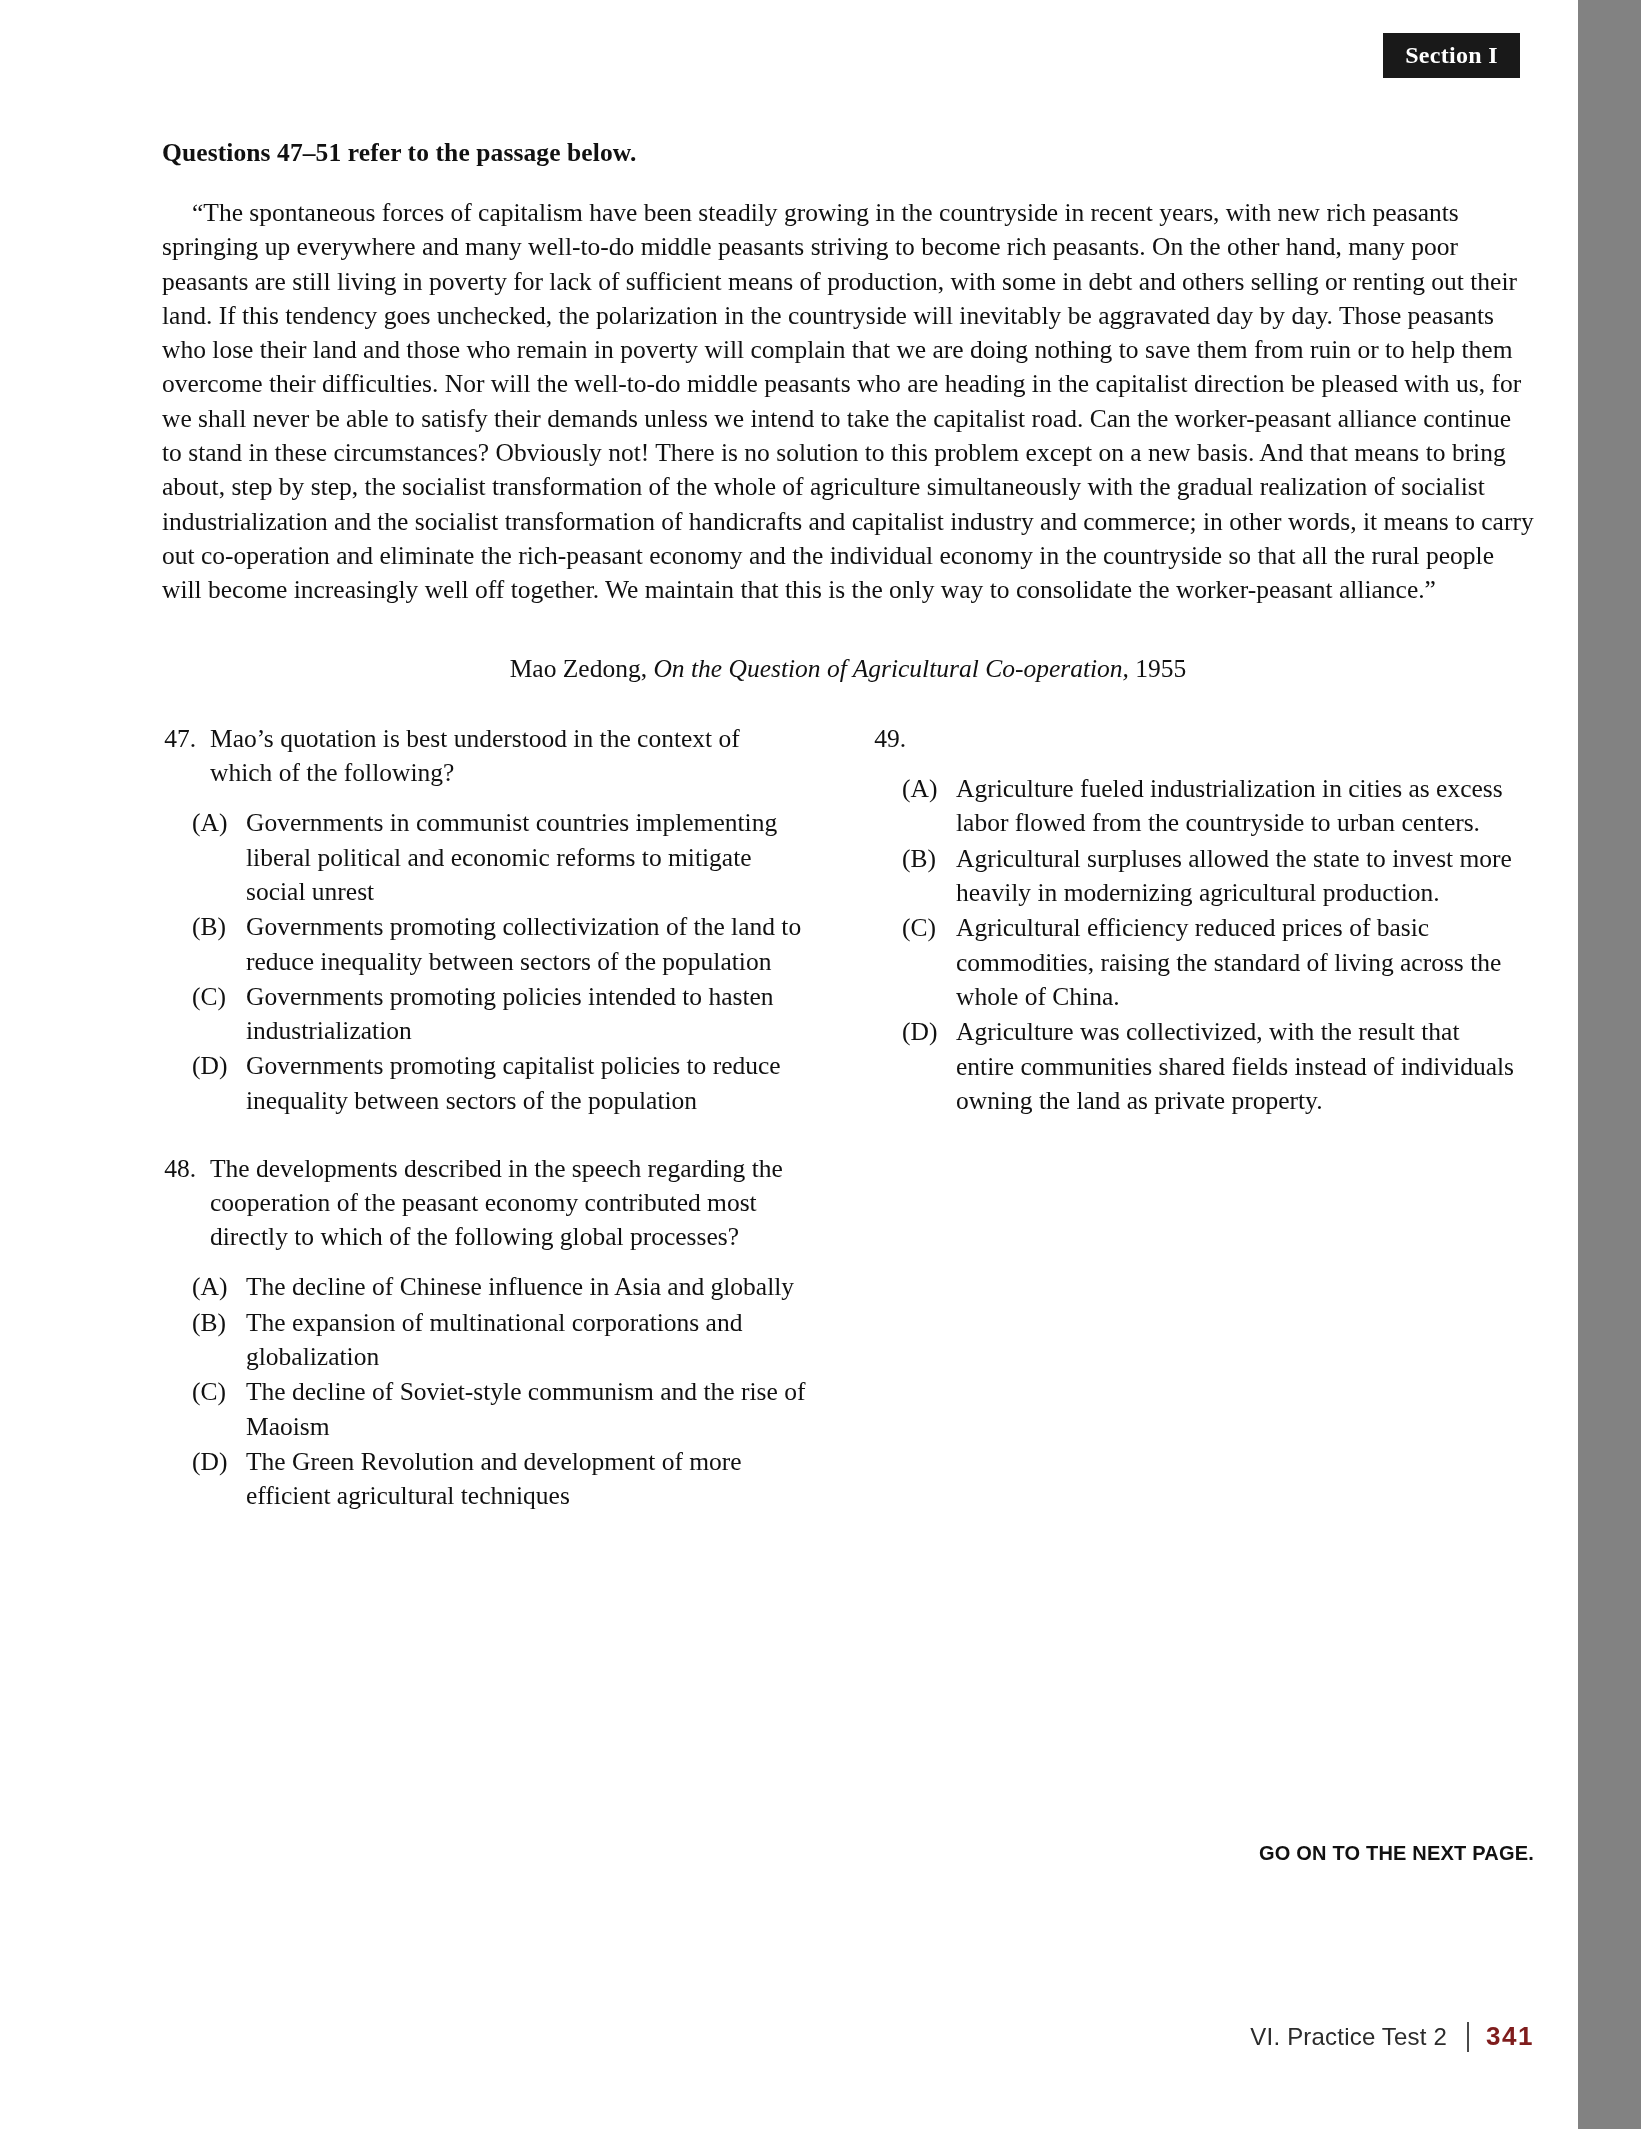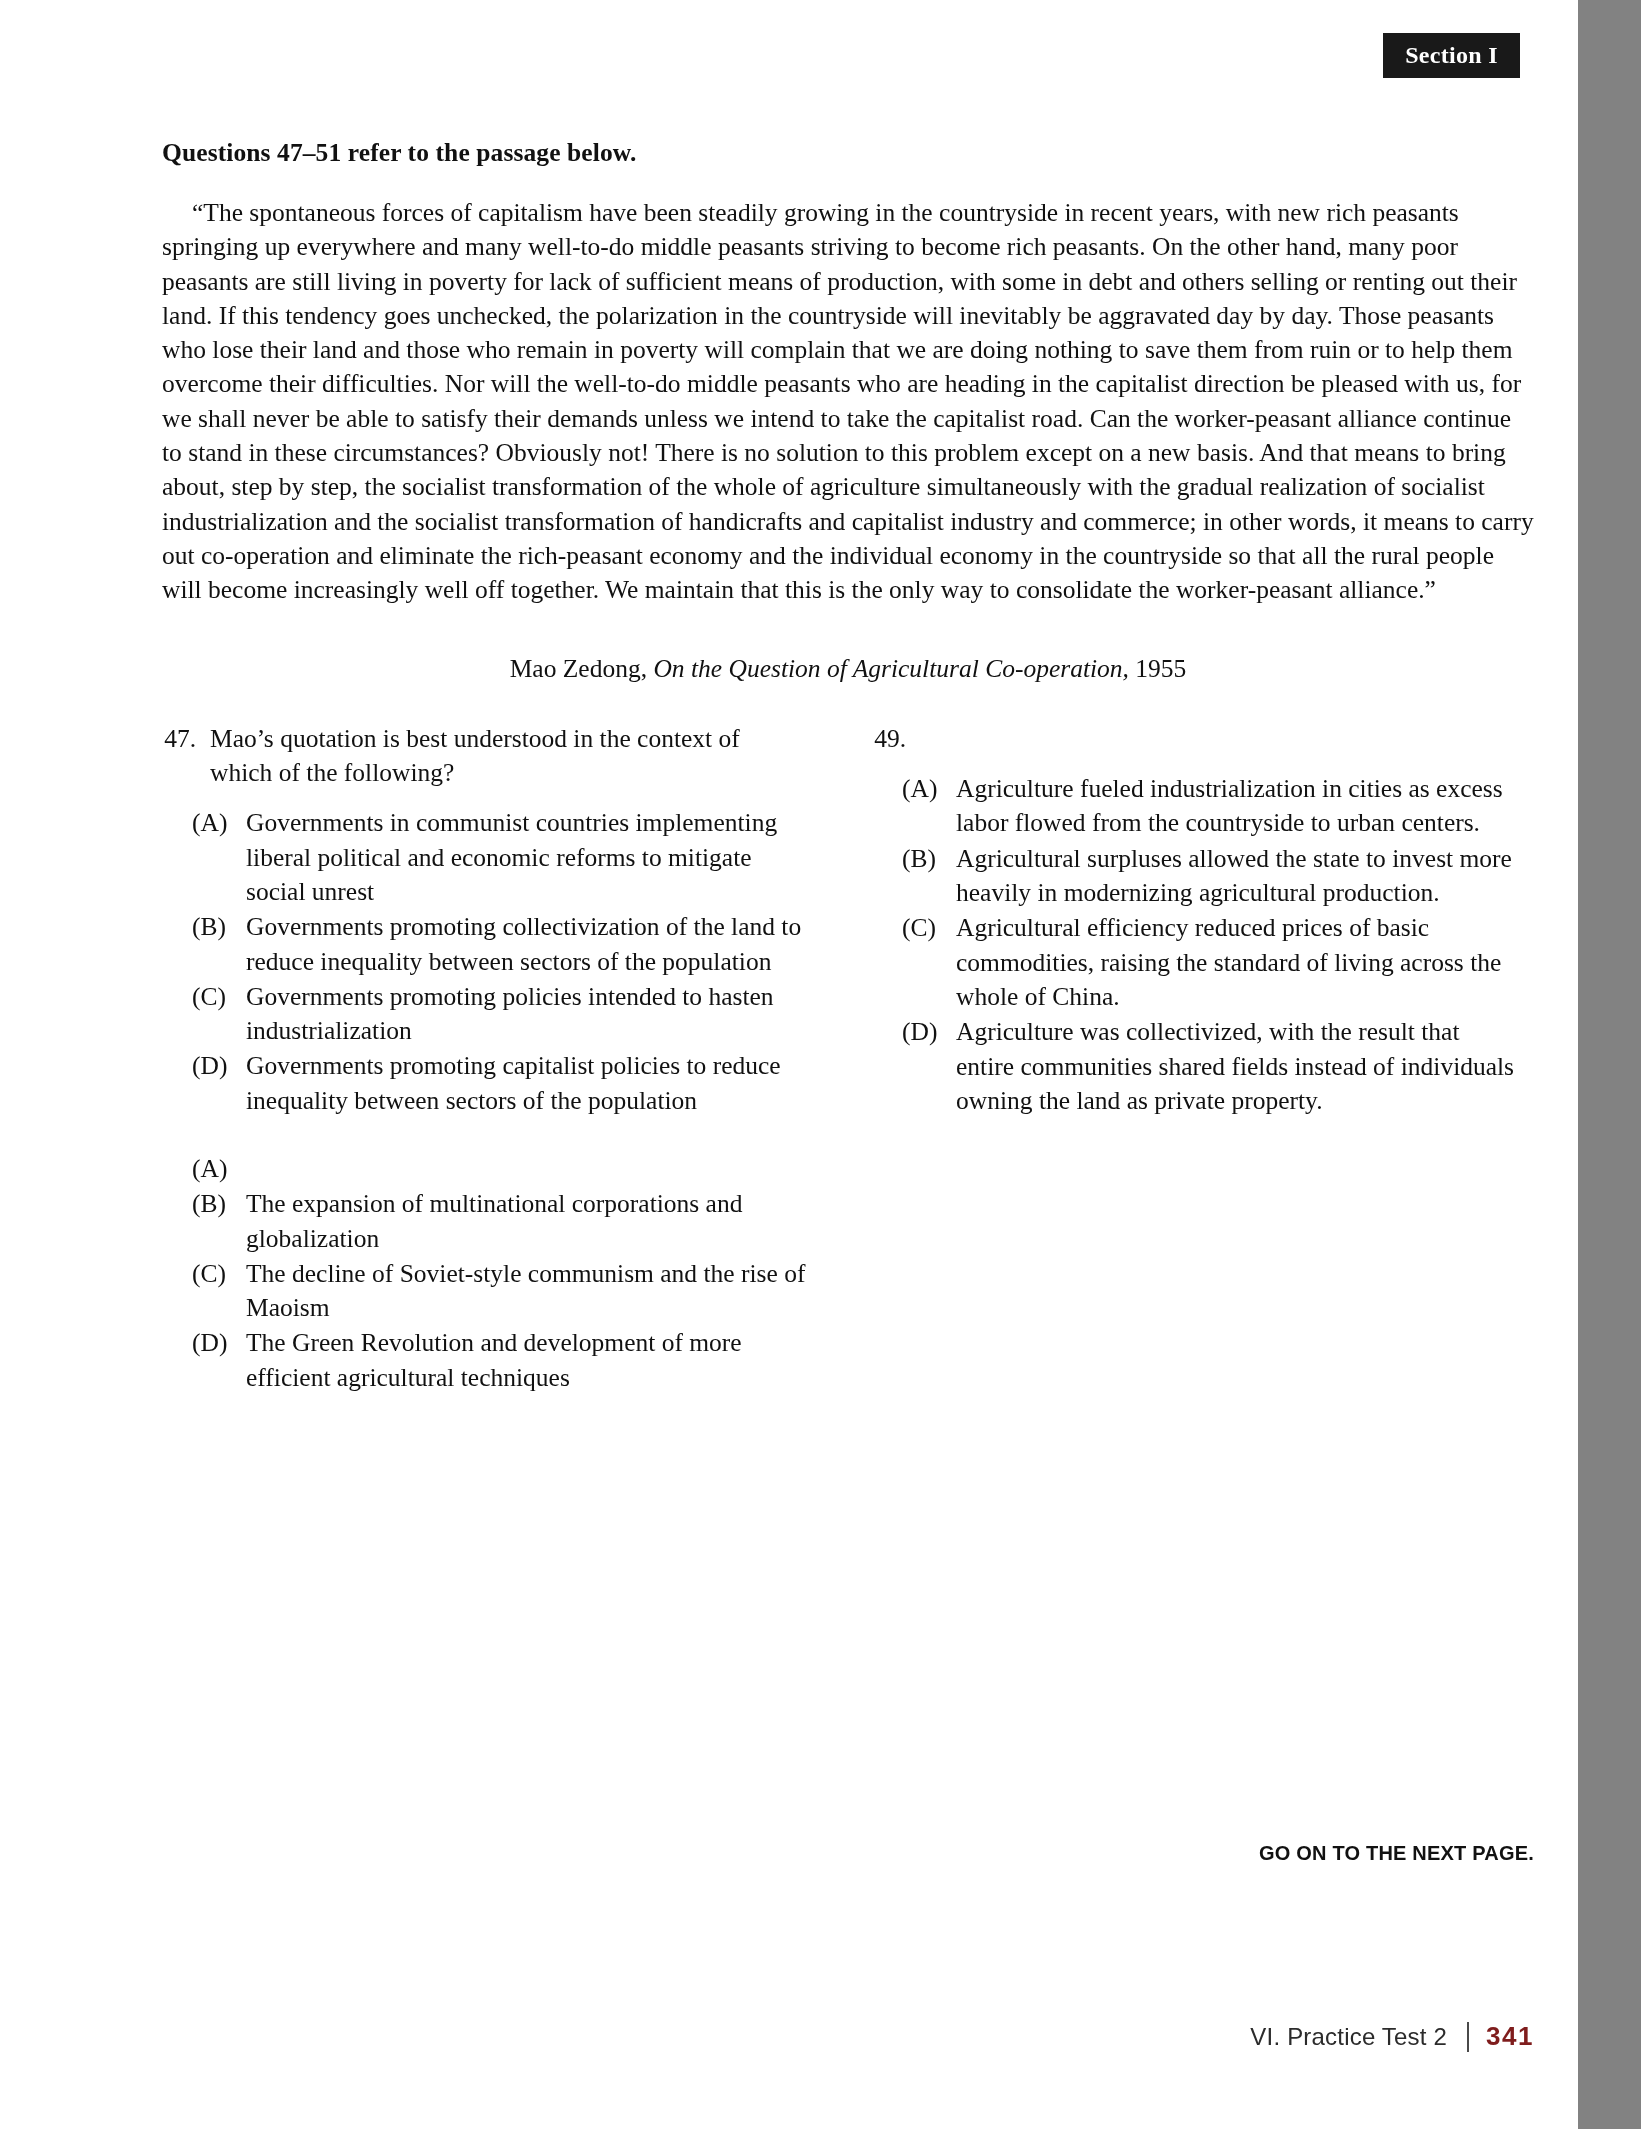--- a/index.html
+++ b/index.html
@@ -235,23 +235,28 @@
               <span class="c-text">Governments promoting policies intended to hasten industrialization</span>
             </div>
             <div class="choice">
               <span class="c-letter">(D)</span>
               <span class="c-text">Governments promoting capitalist policies to reduce inequality between sectors of the population</span>
             </div>
           </div>
         </div>
 
         <div class="question spaced">
+          <div class="q-stem">
+            <span class="q-num">48.</span>
+            <span class="q-text">The developments described in the speech regarding the cooperation of the peasant economy contributed most directly to which of the following global processes?</span>
+          </div>
           <div class="choices">
             <div class="choice">
               <span class="c-letter">(A)</span>
+              <span class="c-text">The decline of Chinese influence in Asia and globally</span>
             </div>
             <div class="choice">
               <span class="c-letter">(B)</span>
               <span class="c-text">The expansion of multinational corporations and globalization</span>
             </div>
             <div class="choice">
               <span class="c-letter">(C)</span>
               <span class="c-text">The decline of Soviet-style communism and the rise of Maoism</span>
             </div>
             <div class="choice">

